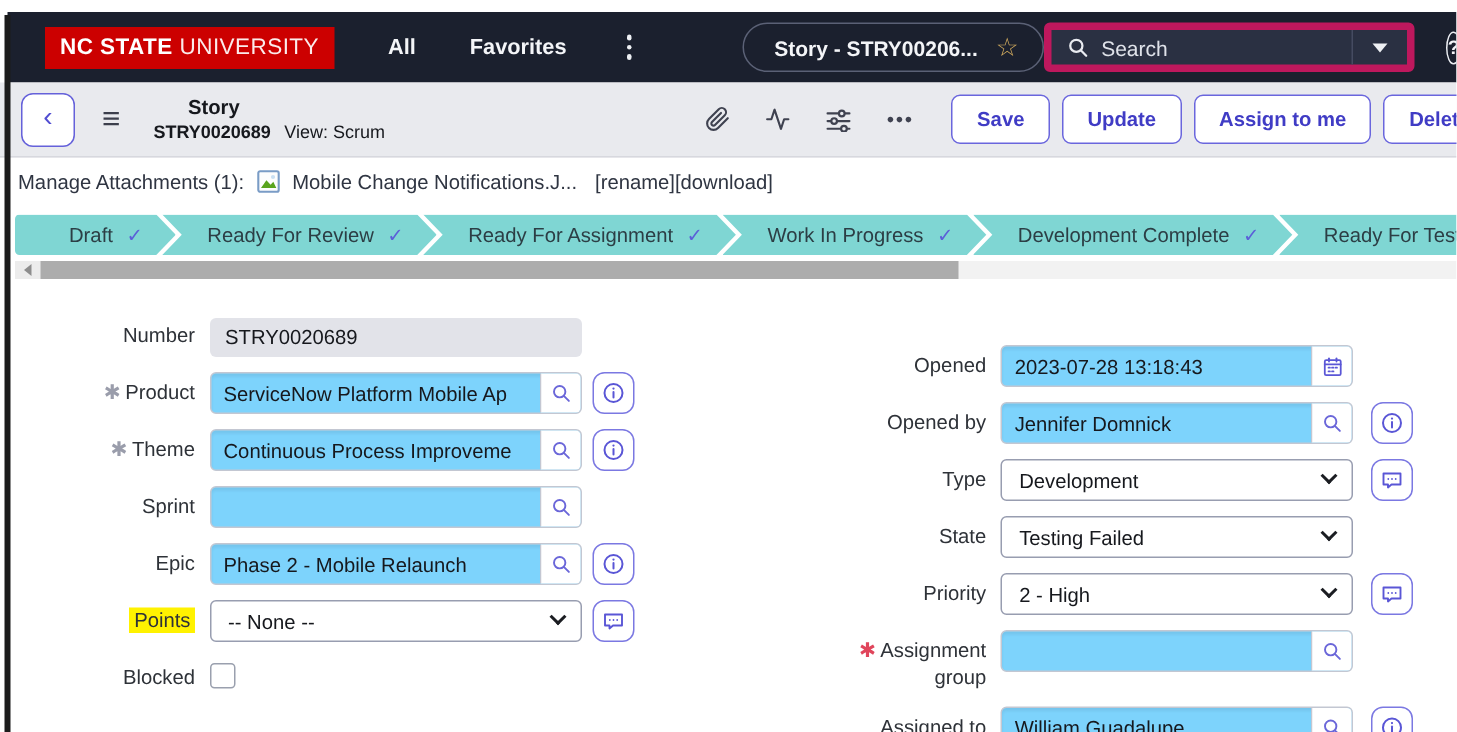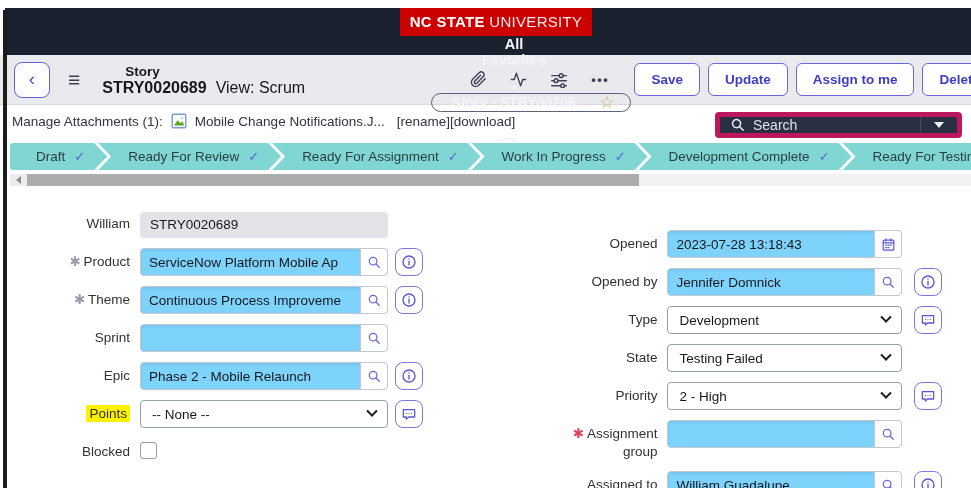--- a/index.html
+++ b/index.html
@@ -6,28 +6,28 @@
   html,body { width:971px; height:488px; overflow:hidden; background:#fff;
     font-family:"Liberation Sans","DejaVu Sans",sans-serif; font-size:13.5px; color:#16181d; }
   .page { position:relative; width:971px; height:488px; overflow:hidden; }
 
   
   .win-top { height:8px; background:#fff; }
   .win-left-edge { position:absolute; left:3px; top:10px; bottom:0; width:4px; background:#1c1c1c; z-index:5; }
 
   
   .sn-header { height:47px; margin-left:5px; background:#1b202e; display:flex; align-items:center;
-    padding:0 9px 0 25px; color:#f4f5f8;flex-direction:column; }
+    padding:0 9px 0 25px; color:#f4f5f8; }
   .logo { background:#c00; color:#fff; padding:5px 10px 6px; font-size:15px; letter-spacing:.3px; white-space:nowrap; }
   .logo b { font-weight:bold; }
   .logo span { font-weight:300; opacity:.92; }
   .nav-item { margin-left:36px; font-weight:600; font-size:14.5px; cursor:pointer; white-space:nowrap; }
   .nav-dots { margin-left:36px; display:flex; flex-direction:column; gap:3px; padding:4px; cursor:pointer; }
   .nav-dots i { width:3.5px; height:3.5px; border-radius:50%; background:#eef0f4; }
-  .ctx-pill { margin-left:70px; height:46px; border:1px solid #5b6176; border-radius:17px;
+  .ctx-pill { margin-left:70px; height:33px; border:1px solid #5b6176; border-radius:17px;
     display:flex; align-items:center; gap:12px; padding:0 16px 0 20px; cursor:pointer; }
   .ctx-pill .lbl { font-weight:bold; font-size:14px; white-space:nowrap; }
   .ctx-pill .star { color:#d2ab5e; font-size:17px; line-height:1; }
   .search-box { margin-left:auto; width:247px; height:33px; background:#2a3042; border:5px solid #be185d;
     border-radius:4px; display:flex; align-items:center; }
   .search-box .mag { margin:0 8px 0 10px; display:grid; place-items:center; }
   .search-box input { background:transparent; border:none; outline:none; color:#eceef3; flex:1; min-width:0;
     font-size:14px; font-family:inherit; }
   .search-box input::placeholder { color:#dfe2e9; opacity:1; }
   .search-drop { width:37px; align-self:stretch; border-left:1px solid #454b61; display:grid; place-items:center; cursor:pointer; }
@@ -36,21 +36,21 @@
     display:grid; place-items:center; font-size:13px; font-weight:bold; cursor:pointer; }
 
   
   .rec-toolbar { height:50px; background:#e9eaee; border-bottom:1px solid #d7d8de; display:flex; align-items:center;
     padding-left:14px; }
   .back-btn { width:36px; height:36px; background:#fff; border:1px solid #6561da; border-radius:8px;
     color:#524ed2; font-size:19px; display:grid; place-items:center; cursor:pointer; line-height:1; padding-bottom:2px; }
   .menu-btn { margin-left:18px; font-size:21px; color:#3c3f4c; cursor:pointer; line-height:1; }
   .rec-title { margin-left:22px; line-height:16px; }
   .rec-title .t1 { font-weight:bold; font-size:13.5px;margin-left:23px; }
-  .rec-title .t2 { font-size:16px; }
+  .rec-title .t2 { font-size:12px; }
   .rec-title .t2 b { font-weight:600; margin-right:9px; }
   .tb-actions { margin-left:auto; margin-right:-26px; display:flex; align-items:center; }
   .tb-icons { display:flex; align-items:center; gap:23px; color:#3f4250; }
   .tb-icons .ticon { cursor:pointer; display:grid; place-items:center; }
   .tb-icons .dots { font-size:13px; letter-spacing:1.5px; font-weight:bold; color:#3f4250; }
   .tb-buttons { display:flex; gap:8px; margin-left:25px; }
   .tb-buttons button { height:33px; background:#fff; border:1px solid #6a66dd; border-radius:6px;
     color:#403cc5; font-weight:600; font-size:13.5px; padding:0 16px; font-family:inherit; cursor:pointer; white-space:nowrap; }
 
   
@@ -59,21 +59,21 @@
   .attach-row .links { margin-left:6px; }
   .attach-row a { color:#2f3542; text-decoration:none; cursor:pointer; }
 
   
   .stage-wrap { margin-left:10px; width:961px; overflow:hidden; margin-top:6px; }
   .stages { display:flex; flex-wrap:nowrap; }
   .stage { flex-shrink:0; height:27px; line-height:27px; background:#7fd6d3; color:#2c3e45;
     padding:0 22px 0 30px; white-space:nowrap; font-size:13.5px;
     clip-path:polygon(0 0, calc(100% - 13px) 0, 100% 50%, calc(100% - 13px) 100%, 0 100%, 13px 50%);
     margin-left:-9px; }
-  .stage:first-child { margin-left:0; padding-left:26px;
+  .stage:first-child { margin-left:0; padding-left:36px;
     clip-path:polygon(0 0, calc(100% - 13px) 0, 100% 50%, calc(100% - 13px) 100%, 0 100%);
     border-radius:3px 0 0 3px; }
   .stage .chk { color:#5b5fd8; margin-left:9px; font-size:13px; }
   .hscroll { margin-left:10px; width:961px; height:12px; margin-top:4px; display:flex; background:#f2f2f2; }
   .hscroll .sbtn { width:17px; height:12px; background:#ececec; display:grid; place-items:center; cursor:pointer; }
   .hscroll .sbtn i { width:0; height:0; border-top:4px solid transparent; border-bottom:4px solid transparent; border-right:5px solid #8d8d8d; }
   .hscroll .thumb { width:612px; height:12px; background:#acacac; cursor:grab; }
 
   
   .form-area { display:flex; margin-top:24px; }
@@ -209,21 +209,21 @@
     <div class="sbtn">
         <i></i>
       </div>
     <div class="thumb"></div>
   </div>
 
   <div class="form-area">
 
     <div class="fcol fcol-l">
       <div class="frow">
-        <div class="flabel"><span>William</span></div>
+        <div class="flabel"><span>Number</span></div>
         <div class="ctl-readonly">STRY0020689</div>
       </div>
 
       <div class="frow">
         <div class="flabel"><span class="req">✱</span><span>Product</span></div>
         <div class="lookup">
           <input value="ServiceNow Platform Mobile Ap" style="">
           <span class="side-btn">
             <svg width="14" height="14" viewBox="0 0 24 24" fill="none" stroke="#6b67d9" stroke-width="2.2" stroke-linecap="round">
                 <circle cx="10.5" cy="10.5" r="6.5"></circle>

